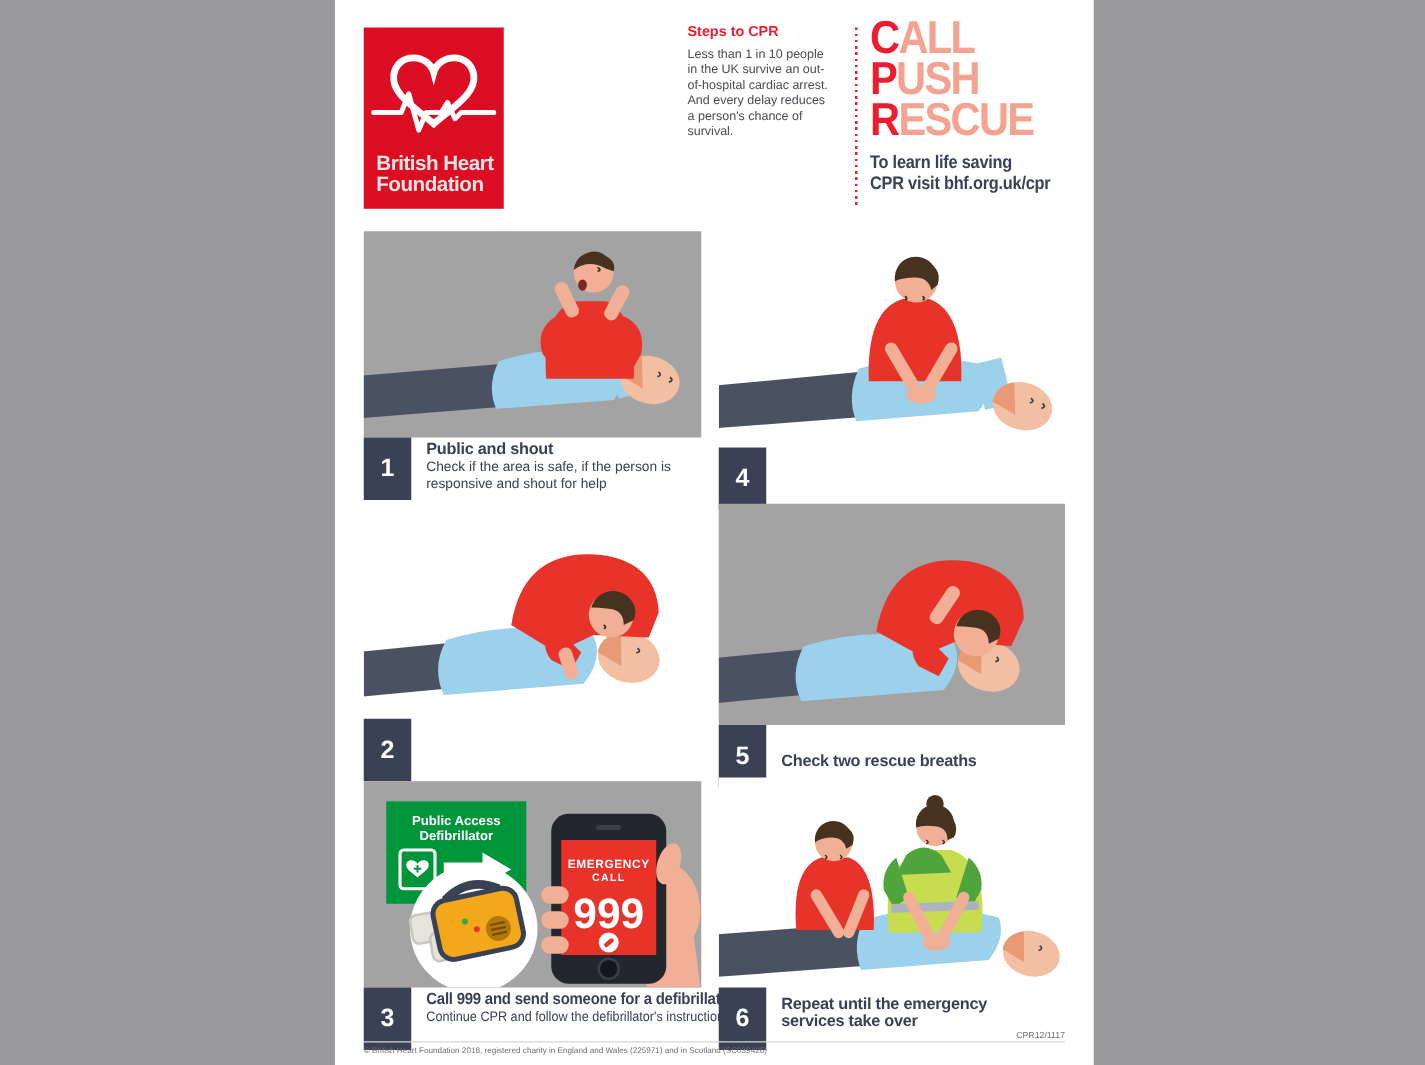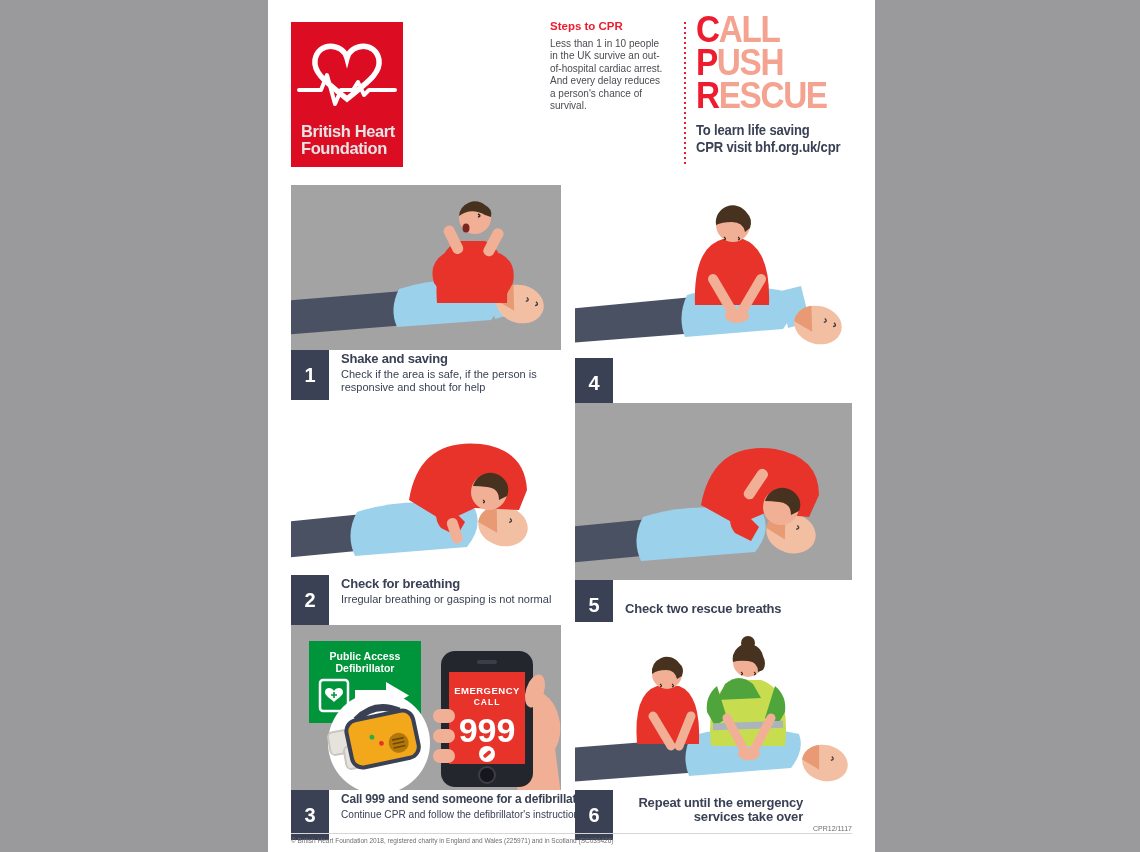--- a/index.html
+++ b/index.html
@@ -49,21 +49,21 @@
   .num-box {
     flex:0 0 38px; width:38px; height:50px; background:#3a4154;
     color:#fff; font-weight:bold; font-size:20px;
     display:flex; align-items:center; justify-content:center;
   }
   .cap-text { padding-left:12px; padding-top:2px; color:#3a4154; }
   .cap-title { font-weight:bold; font-size:13px; line-height:1.1; letter-spacing:-0.2px; }
   .cap-sub { font-size:11px; line-height:1.2; margin-top:2px; }
   .tight { transform:scaleX(0.92); transform-origin:left top; white-space:nowrap; }
   .pad-lower { padding-top:22px; }
-  .pad-mid { padding-top:6px; width:190px;text-align:right; }
+  .pad-mid { padding-top:6px; width:190px; }
   
   .footer {
     position:absolute; left:23px; top:833px; width:561px;
     border-top:1px solid #d6d6d6; padding-top:3px;
   }
   .copyright { font-size:6.5px; color:#6d6e71; }
   .doc-code { position:absolute; right:0; top:-9px; font-size:7px; color:#6d6e71; }
 </style>
 </head>
 <body>
@@ -119,21 +119,21 @@
           <circle cx="184" cy="33" r="16" fill="#f1b096"></circle>
           <path d="M168 31 a16 16 0 0 1 26 -11 q8 4 6 12 l-6 -2 q-14 -8 -26 1 Z" fill="#46321f"></path>
           <ellipse cx="175" cy="43" rx="3.5" ry="4.5" fill="#7c2620"></ellipse>
           <path d="M187 29 q4 2 0 3" stroke="#33271a" stroke-width="1.4" fill="none"></path>
         </g>
       </svg>
     </div>
     <div class="caption" style="left:23px; top:350px; width:270px;">
       <div class="num-box">1</div>
       <div class="cap-text">
-        <div class="cap-title">Shake and saving</div>
+        <div class="cap-title">Public and shout</div>
         <div class="cap-sub">Check if the area is safe, if the person is responsive and shout for help</div>
       </div>
     </div>
 
     <div class="panel bg-white" style="left:307px; top:185px; width:277px; height:173px;">
       <svg viewBox="0 0 277 173">
         <g>
           <path d="M-8 124 L118 112 L122 148 L-8 158 Z" fill="#495163"></path>
           <path d="M112 110 q-10 22 -2 42 l98 -8 q14 -18 8 -36 q-54 -14 -104 2 Z" fill="#9cd1eb"></path>
           <path d="M206 106 l20 -5 9 36 -22 6 Z" fill="#9cd1eb"></path>
@@ -174,24 +174,20 @@
           <circle cx="198" cy="92" r="18" fill="#f1b096"></circle>
           <path d="M182 86 a18 18 0 0 1 30 -8 q8 8 4 18 l-8 4 q0 -12 -12 -13 q-8 -1 -14 -1 Z" fill="#46321f"></path>
           <path d="M192 100 q3 2 0 3" stroke="#33271a" stroke-width="1.3" fill="none"></path>
           <path d="M150 98 q-10 18 0 30 l16 8 8 -14 Z" fill="#e8332a"></path>
           <rect x="158" y="118" width="11" height="26" rx="5" transform="rotate(-18 163 130)" fill="#f1b096"></rect>
         </g>
       </svg>
     </div>
     <div class="caption" style="left:23px; top:575px; width:270px;">
       <div class="num-box">2</div>
-      <div class="cap-text">
-        <div class="cap-title">Check for breathing</div>
-        <div class="cap-sub">Irregular breathing or gasping is not normal</div>
-      </div>
     </div>
 
     <div class="panel bg-grey" style="left:307px; top:403px; width:277px; height:177px;">
       <svg viewBox="0 0 277 177">
         <g>
           <path d="M-8 124 L74 116 L78 152 L-8 160 Z" fill="#495163"></path>
           <path d="M68 114 q-12 22 -2 44 l114 -9 q16 -20 8 -38 q-64 -15 -120 3 Z" fill="#9cd1eb"></path>
           <g transform="translate(216,130) rotate(16)">
             <ellipse rx="25" ry="20" fill="#f3bfa3"></ellipse>
             <path d="M-25 2 a25 20 0 0 1 14 -20 l7 26 Z" fill="#e89a74"></path>

